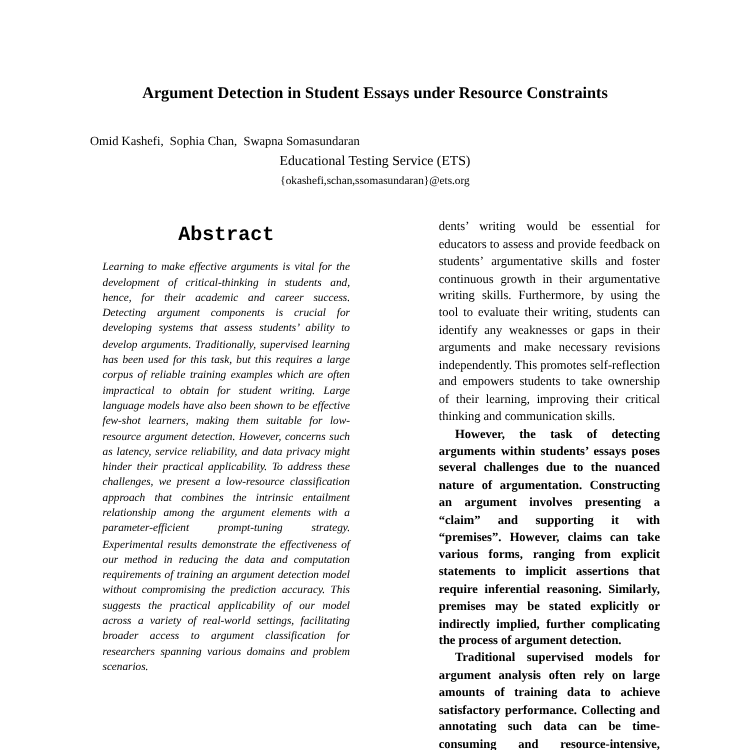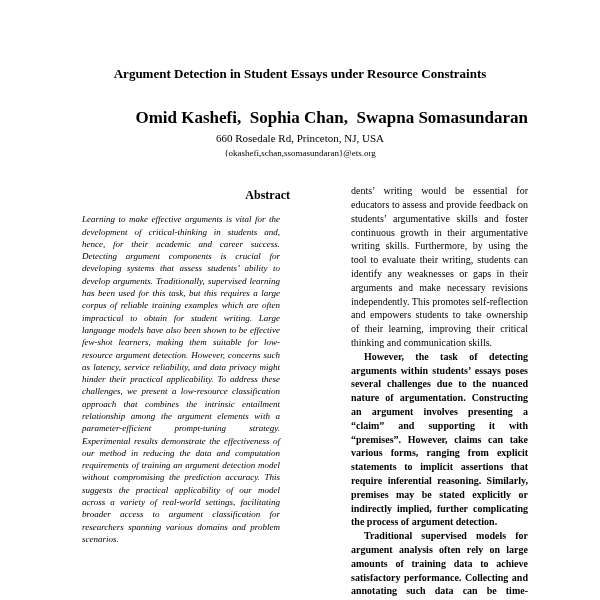--- a/index.html
+++ b/index.html
@@ -15,23 +15,23 @@
     padding: 66px 72px 0 72px;
   }
   .title {
     font-size: 13px;
     font-weight: bold;
     text-align: center;
     line-height: 1.25;
     margin-bottom: 26px;
   }
   .authors {
-    font-size: 17px;
-    font-weight: bold;
-    text-align: right;
+    font-size: 10px;
+    font-weight: normal;
+    text-align: left;
     white-space: pre;
     margin-bottom: 3px;
   }
   .affil {
     font-size: 11px;
     text-align: center;
     line-height: 14px;
   }
   .email {
     font-family: Liberation Serif, serif;
@@ -41,24 +41,25 @@
     letter-spacing: 0;
   }
   .columns {
     display: flex;
     gap: 20px;
     margin-top: 26px;
     align-items: flex-start;
   }
   .col { width: 218px; }
   .abstract-heading {
-    font-size: 12px;
+    font-size: 16px;
     font-weight: bold;
-    text-align: right;
+    text-align: center;
     margin: 4px 0 10px 0;
+    font-family: Liberation Mono, monospace;
   }
   .abstract-text {
     font-size: 9px;
     line-height: 12.3px;
     text-align: justify;
     padding: 0 10px;
     hyphens: auto;
     font-style: italic;
     -webkit-hyphens: auto;
   }
@@ -74,22 +75,22 @@
 </style>
 </head>
 <body>
 
 <div class="page">
 
   <h1 class="title">Argument Detection in Student Essays under Resource Constraints</h1>
 
   <div class="authors">Omid Kashefi,  Sophia Chan,  Swapna Somasundaran</div>
 
+  <div class="affil">Educational Testing Service (ETS)</div>
 
-  <div class="affil">660 Rosedale Rd, Princeton, NJ, USA</div>
 
   <div class="email">{okashefi,schan,ssomasundaran}@ets.org</div>
 
   <div class="columns">
 
     <div class="col">
       <div class="abstract-heading">Abstract</div>
       <p class="abstract-text">Learning to make effective arguments is vital for the development of critical-thinking in students and, hence, for their academic and career success. Detecting argument components is crucial for developing systems that assess students’ ability to develop arguments. Traditionally, supervised learning has been used for this task, but this requires a large corpus of reliable training examples which are often impractical to obtain for student writing. Large language models have also been shown to be effective few-shot learners, making them suitable for low-resource argument detection. However, concerns such as latency, service reliability, and data privacy might hinder their practical applicability. To address these challenges, we present a low-resource classification approach that combines the intrinsic entailment relationship among the argument elements with a parameter-efficient prompt-tuning strategy. Experimental results demonstrate the effectiveness of our method in reducing the data and computation requirements of training an argument detection model without compromising the prediction accuracy. This suggests the practical applicability of our model across a variety of real-world settings, facilitating broader access to argument classification for researchers spanning various domains and problem scenarios.</p>
     </div>
 

